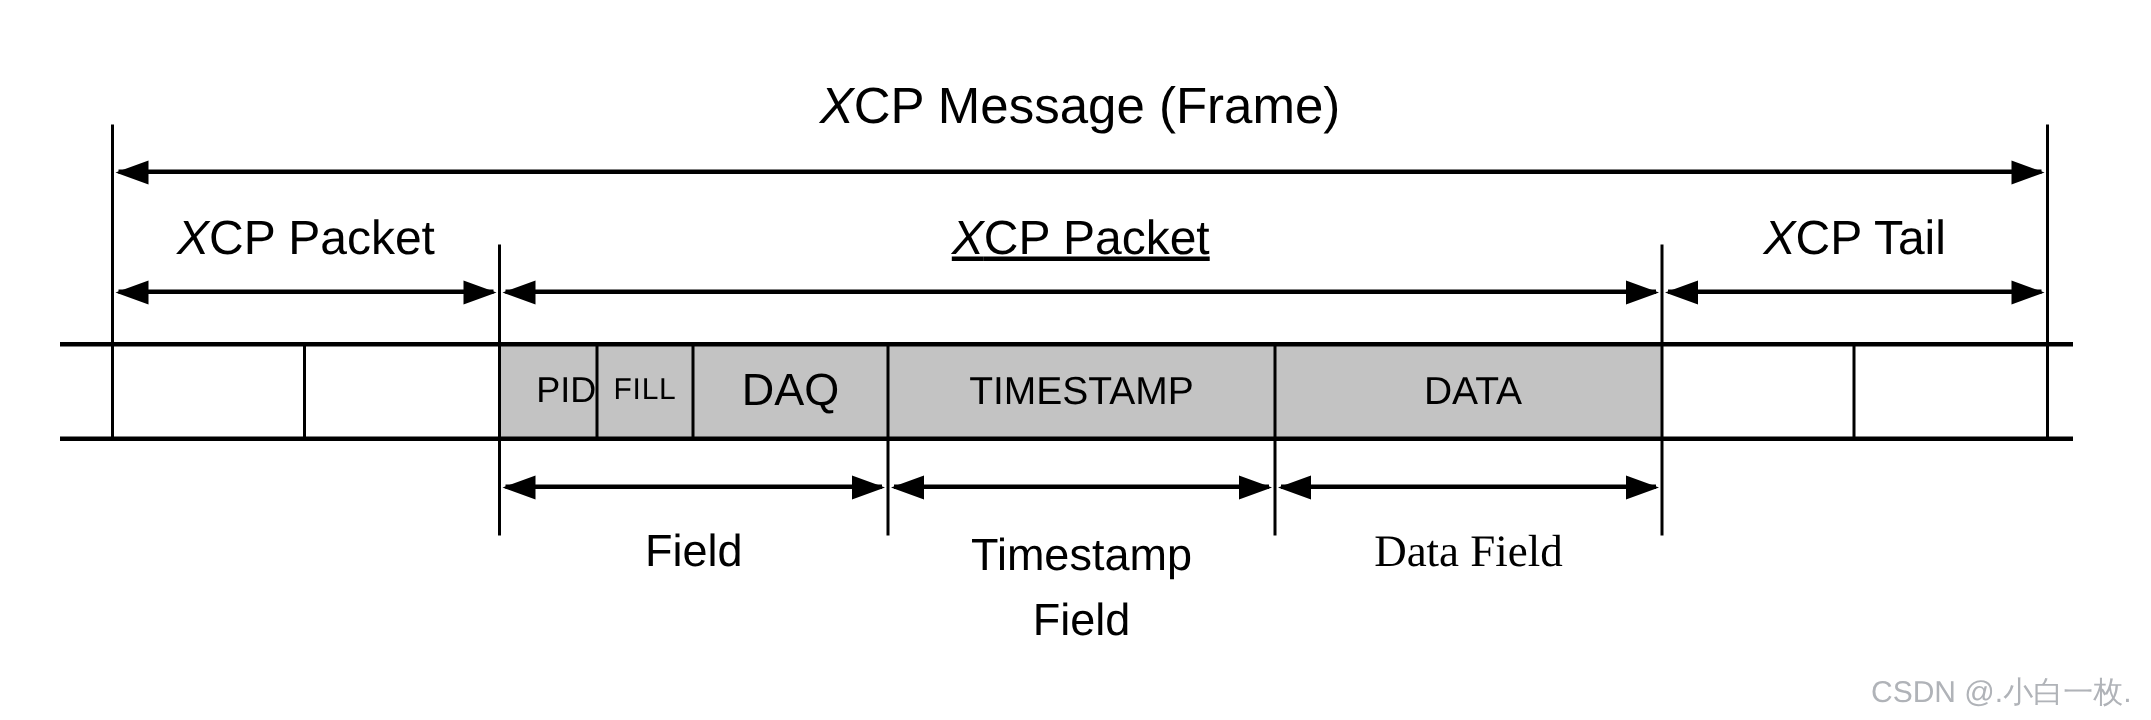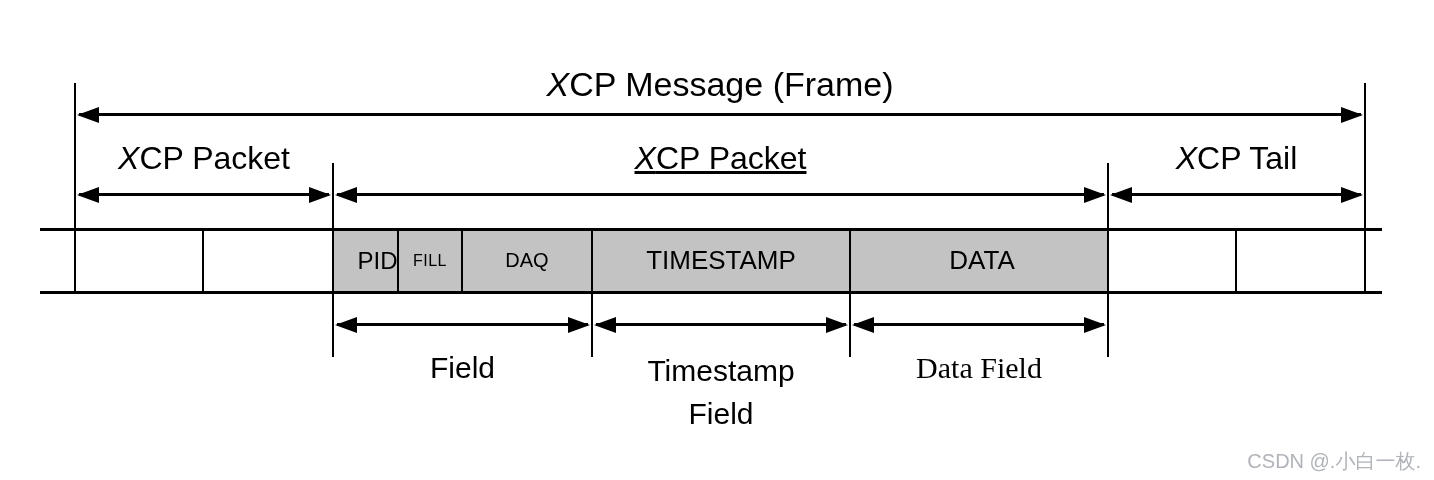--- a/index.html
+++ b/index.html
@@ -24,29 +24,29 @@
   .arrow .head-r{position:absolute;right:0;top:0;width:0;height:0;
     border-top:8px solid transparent;border-bottom:8px solid transparent;
     border-left:22px solid var(--line);}
   .lbl{position:absolute;text-align:center;white-space:nowrap;}
   .title{font-size:34px;line-height:40px;}
   .seclbl{font-size:32px;line-height:36px;}
   .fieldlbl{font-size:30px;line-height:43px;}
   .ital{font-style:italic;}
   .cell-lbl{position:absolute;top:229px;height:63px;line-height:63px;text-align:center;white-space:nowrap;}
   .fs-pid{font-size:24px;}
-  .fs-fill{font-size:16px;letter-spacing:0.5px;}
-  .fs-daq{font-size:20px;}
+  .fs-fill{font-size:20px;letter-spacing:0.5px;}
+  .fs-daq{font-size:30px;}
   .fs-big{font-size:26px;}
   .watermark{position:absolute;top:448px;right:13px;font-size:20px;color:var(--wm);white-space:nowrap;text-align:center;}
 </style>
 </head>
 <body>
 
-<div class="lbl title" style="left:75px;width:1290px;top:64px;">
+<div class="lbl title" style="left:75px;width:1290px;top:51px;">
   <span class="ital">X</span><span>CP Message (Frame)</span>
 </div>
 
 <div class="fillrect" style="left:333px;top:229px;width:775px;height:63px;"></div>
 
 <div class="hline" style="left:40px;top:228px;width:1342px;"></div>
 <div class="hline" style="left:40px;top:291px;width:1342px;"></div>
 
 <div class="vline" style="left:74px;top:83px;height:210px;"></div>
 <div class="vline" style="left:1364px;top:83px;height:210px;"></div>

